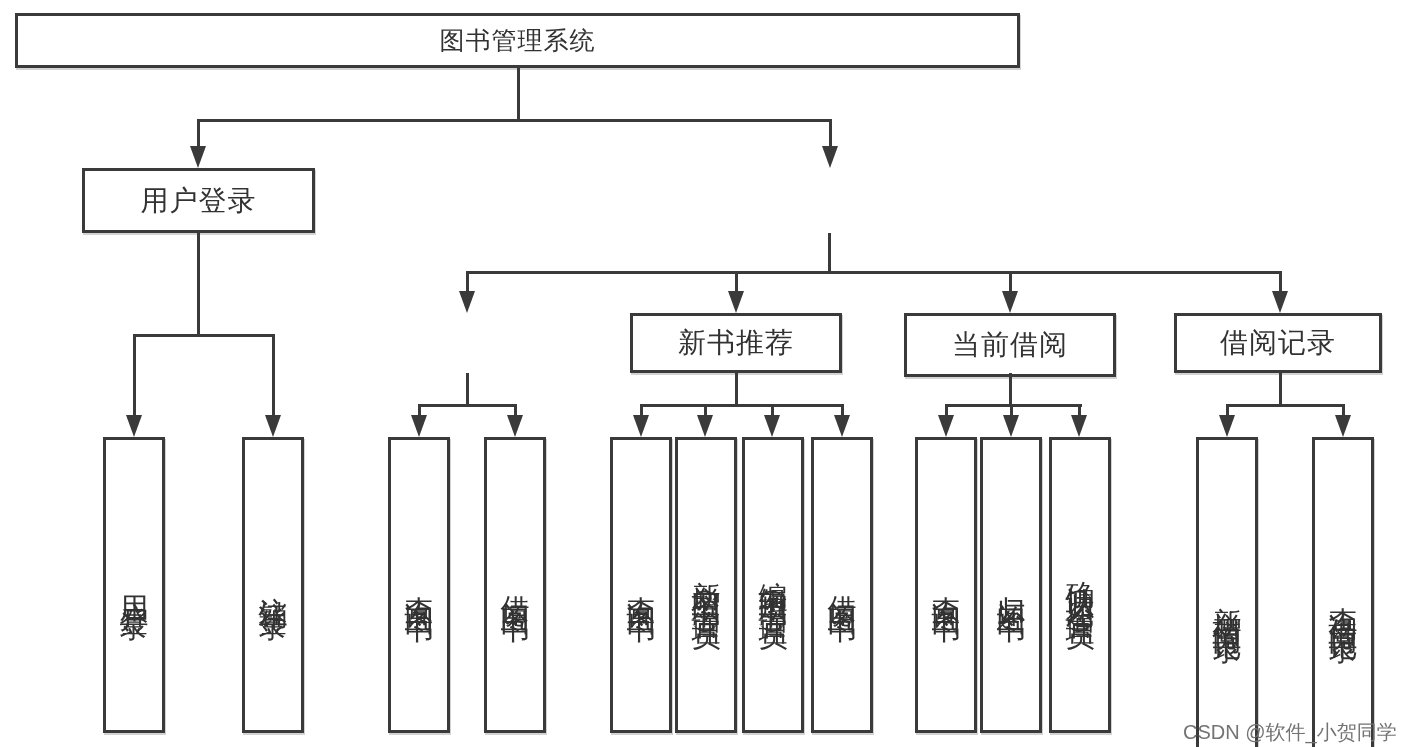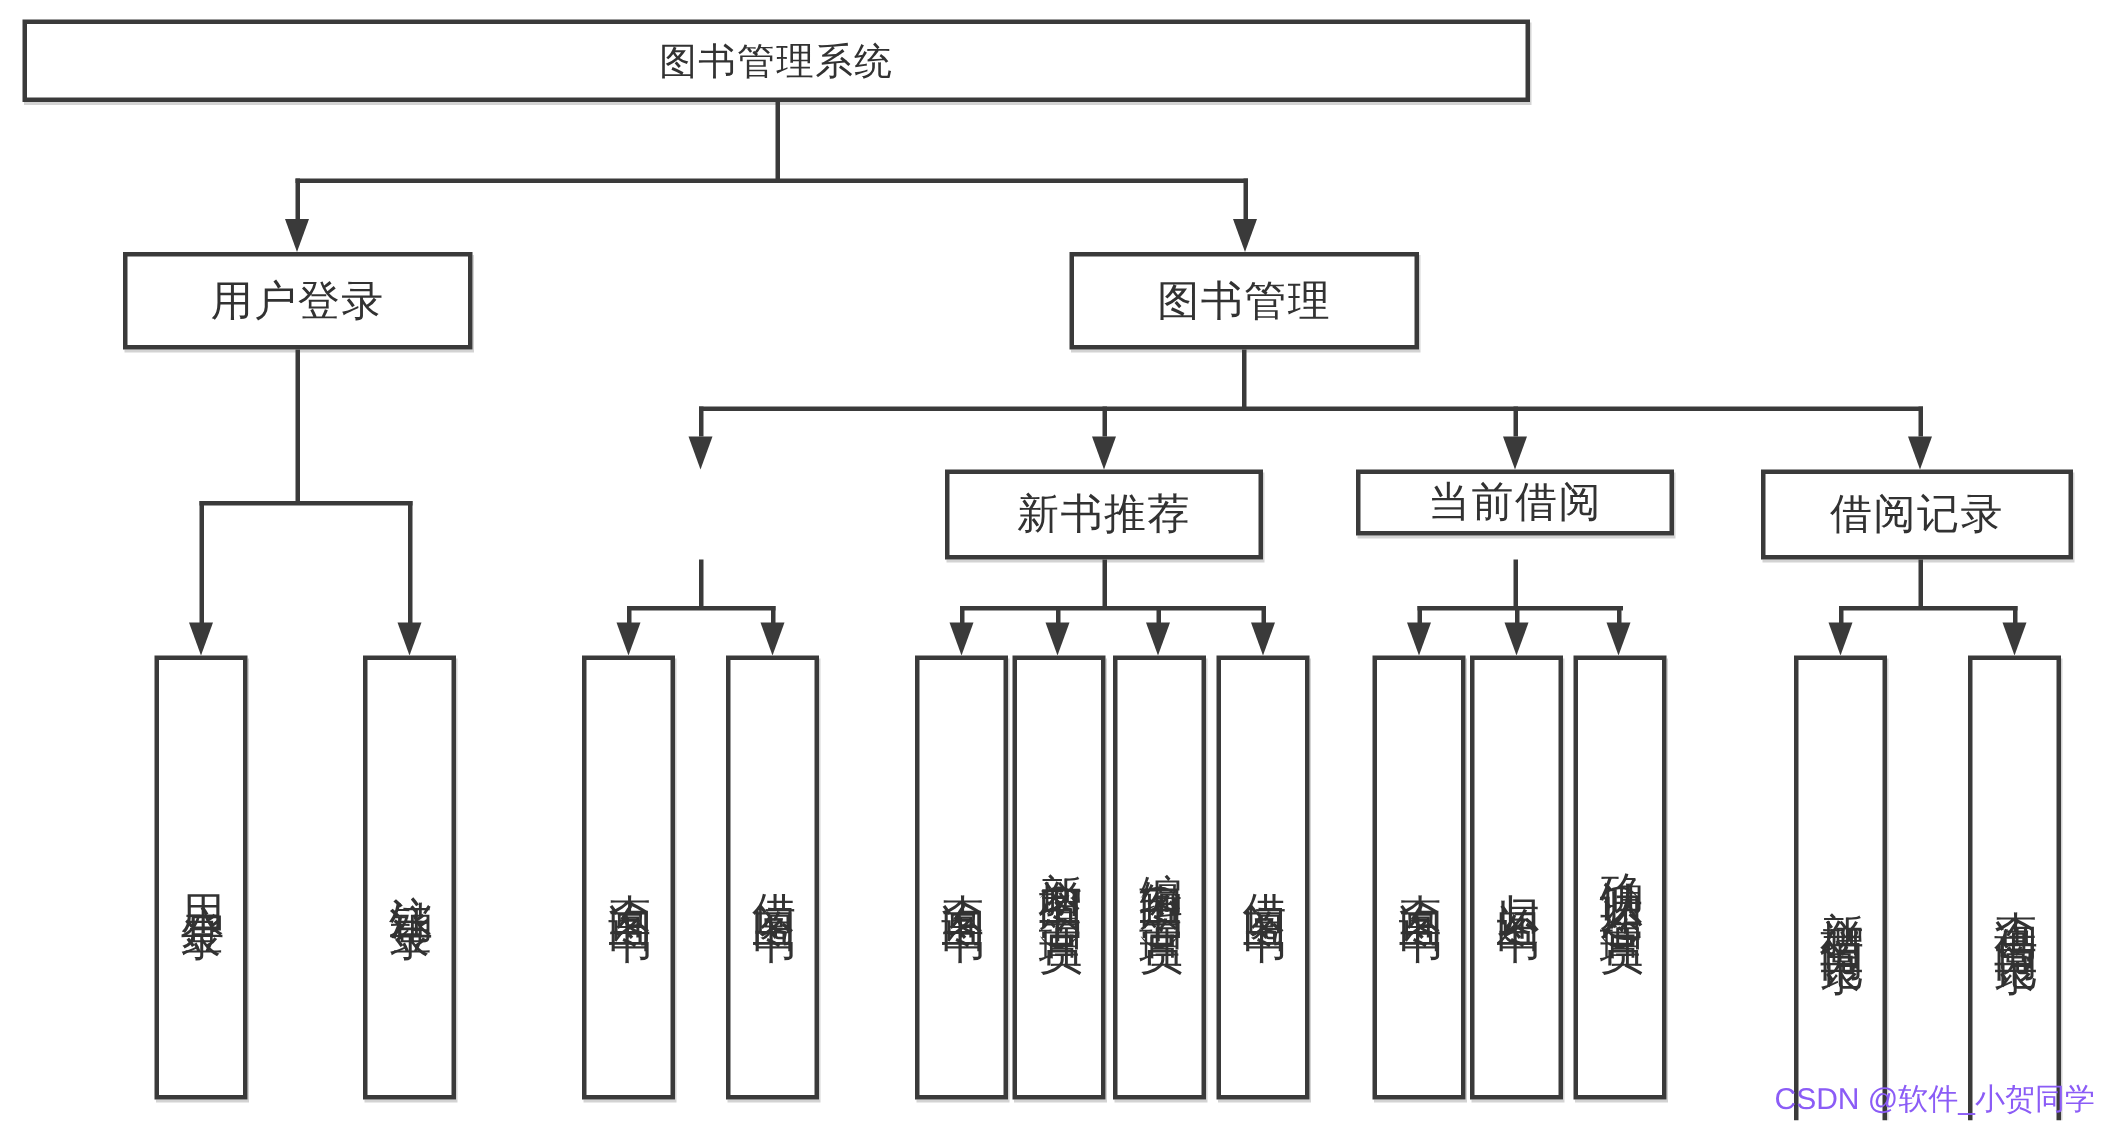--- a/index.html
+++ b/index.html
@@ -24,44 +24,41 @@
   }
   .vline { position:absolute; width:3px;  background:#3a3a3a; }
   .hline { position:absolute; height:3px; background:#3a3a3a; }
   .arrow {
     position:absolute; width:0; height:0;
     border-left:8px solid transparent; border-right:8px solid transparent;
     border-top:22px solid #3a3a3a;
   }
   .watermark {
     position:absolute; left:1183px; top:719px;
-    font-size:20px; color:#8b5cf6; white-space:nowrap; z-index:5;
+    font-size:20px; color:#737373; white-space:nowrap; z-index:5;
   }
 </style>
 </head>
 <body>
 
 <div id="stage">
 
   <div class="box" style="left:15px; top:13px; width:1005px; height:55px;">
     <span class="root-label">图书管理系统</span>
   </div>
 
   <div class="vline" style="left:517px; top:68px;  height:53px;"></div>
   <div class="hline" style="left:197px; top:119px; width:635px;"></div>
   <div class="vline" style="left:197px; top:119px; height:30px;"></div>
   <div class="arrow" style="left:190px; top:146px;"></div>
   <div class="vline" style="left:829px; top:119px; height:30px;"></div>
   <div class="arrow" style="left:822px; top:146px;"></div>
 
   <div class="box" style="left:82px; top:168px; width:233px; height:65px;">
     <span class="h-label">用户登录</span>
-  </div>
-  <div class="box" style="left:713px; top:168px; width:233px; height:65px;">
-    <span class="h-label">图书管理</span>
   </div>
 
   <div class="vline" style="left:197px; top:233px; height:103px;"></div>
   <div class="hline" style="left:133px; top:334px; width:142px;"></div>
   <div class="vline" style="left:133px; top:334px; height:82px;"></div>
   <div class="arrow" style="left:126px; top:415px;"></div>
   <div class="vline" style="left:272px; top:334px; height:82px;"></div>
   <div class="arrow" style="left:265px; top:415px;"></div>
 
   <div class="vline" style="left:828px; top:233px; height:40px;"></div>
@@ -71,21 +68,21 @@
   <div class="vline" style="left:735px;  top:271px; height:20px;"></div>
   <div class="arrow" style="left:728px;  top:291px;"></div>
   <div class="vline" style="left:1009px; top:271px; height:20px;"></div>
   <div class="arrow" style="left:1002px; top:291px;"></div>
   <div class="vline" style="left:1279px; top:271px; height:20px;"></div>
   <div class="arrow" style="left:1272px; top:291px;"></div>
 
   <div class="box" style="left:630px; top:313px; width:212px; height:60px;">
     <span class="h-label">新书推荐</span>
   </div>
-  <div class="box" style="left:904px; top:313px; width:212px; height:44px;">
+  <div class="box" style="left:904px; top:313px; width:212px; height:64px;">
     <span class="h-label">当前借阅</span>
   </div>
   <div class="box" style="left:1174px; top:313px; width:208px; height:60px;">
     <span class="h-label">借阅记录</span>
   </div>
 
   <div class="vline" style="left:466px; top:373px; height:33px;"></div>
   <div class="hline" style="left:418px; top:404px; width:99px;"></div>
   <div class="vline" style="left:418px; top:404px; height:12px;"></div>
   <div class="arrow" style="left:411px; top:415px;"></div>

